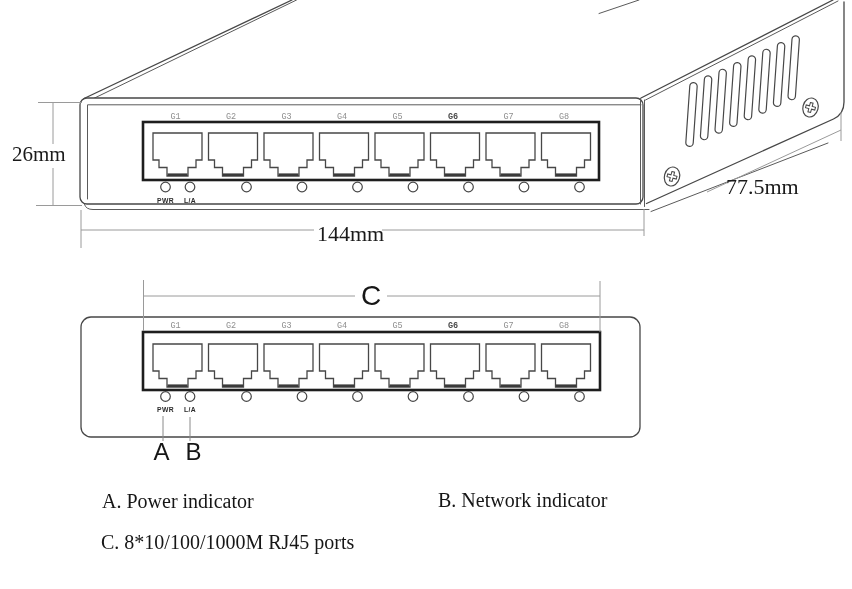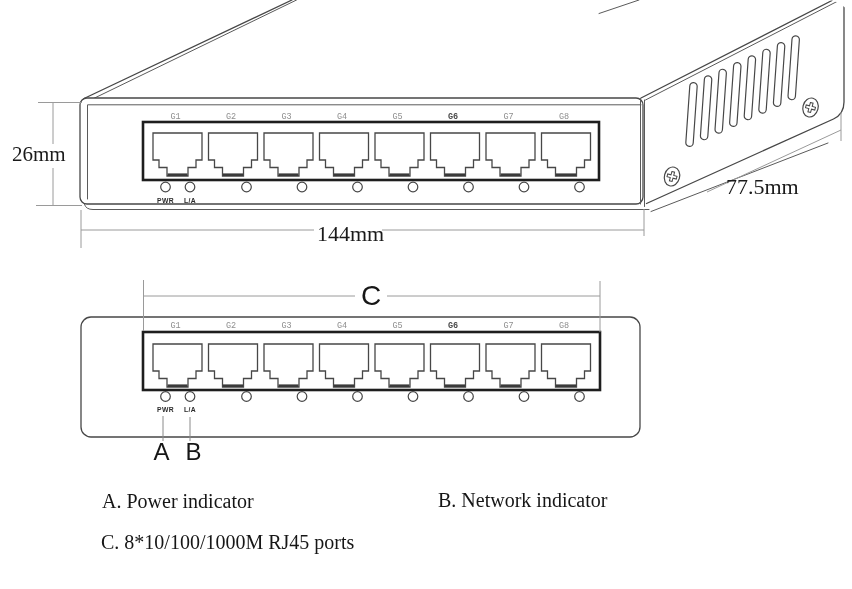--- a/index.html
+++ b/index.html
@@ -1,16 +1,16 @@
 <!DOCTYPE html>
 <html><head>
 <meta charset="utf-8">
 <style>
   html,body { margin:0; padding:0; background:#ffffff; }
-  #stage { width:852px; height:589px; position:relative; background:#ffffff; overflow:hidden;border-radius:25px; }
+  #stage { width:852px; height:589px; position:relative; background:#ffffff; overflow:hidden; }
   svg { display:block; }
   .face   { fill:#ffffff; stroke:#474747; stroke-width:1.3; }
   .ln     { stroke:#474747; stroke-width:1.3; fill:none; stroke-linecap:round; }
   .ln2    { stroke:#5a5a5a; stroke-width:1;   fill:none; stroke-linecap:round; }
   .frame  { fill:#ffffff; stroke:#1e1e1e; stroke-width:2.6; }
   .dim    { stroke:#9a9a9a; stroke-width:1; fill:none; }
   .leader { stroke:#8a8a8a; stroke-width:1; fill:none; }
   .led    { fill:#ffffff; stroke:#474747; stroke-width:1.2; }
   .dimtxt   { font-family:"Liberation Serif", serif; font-size:22px; fill:#1a1a1a; }
   .dimtxt-s { font-family:"Liberation Serif", serif; font-size:21px; fill:#1a1a1a; }

